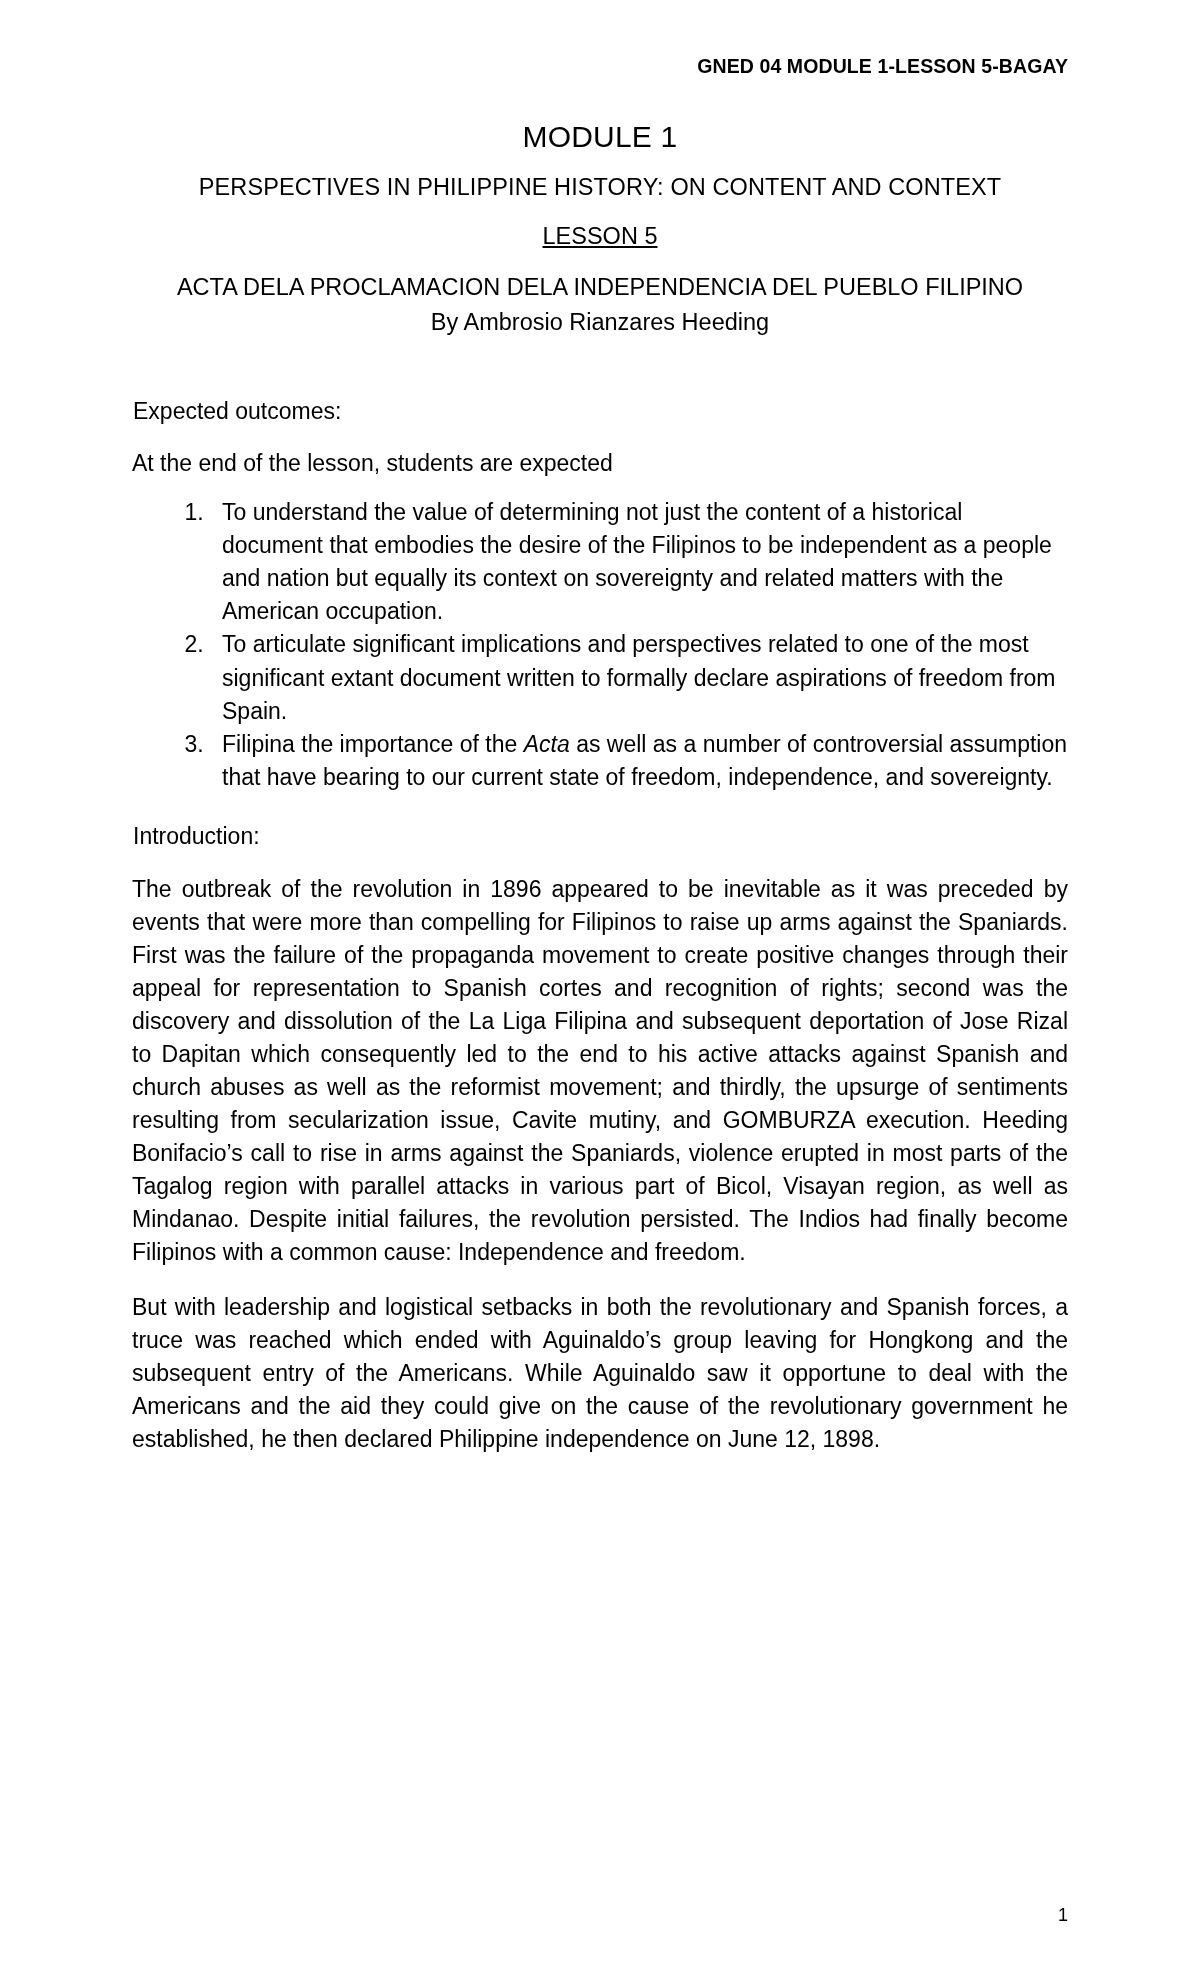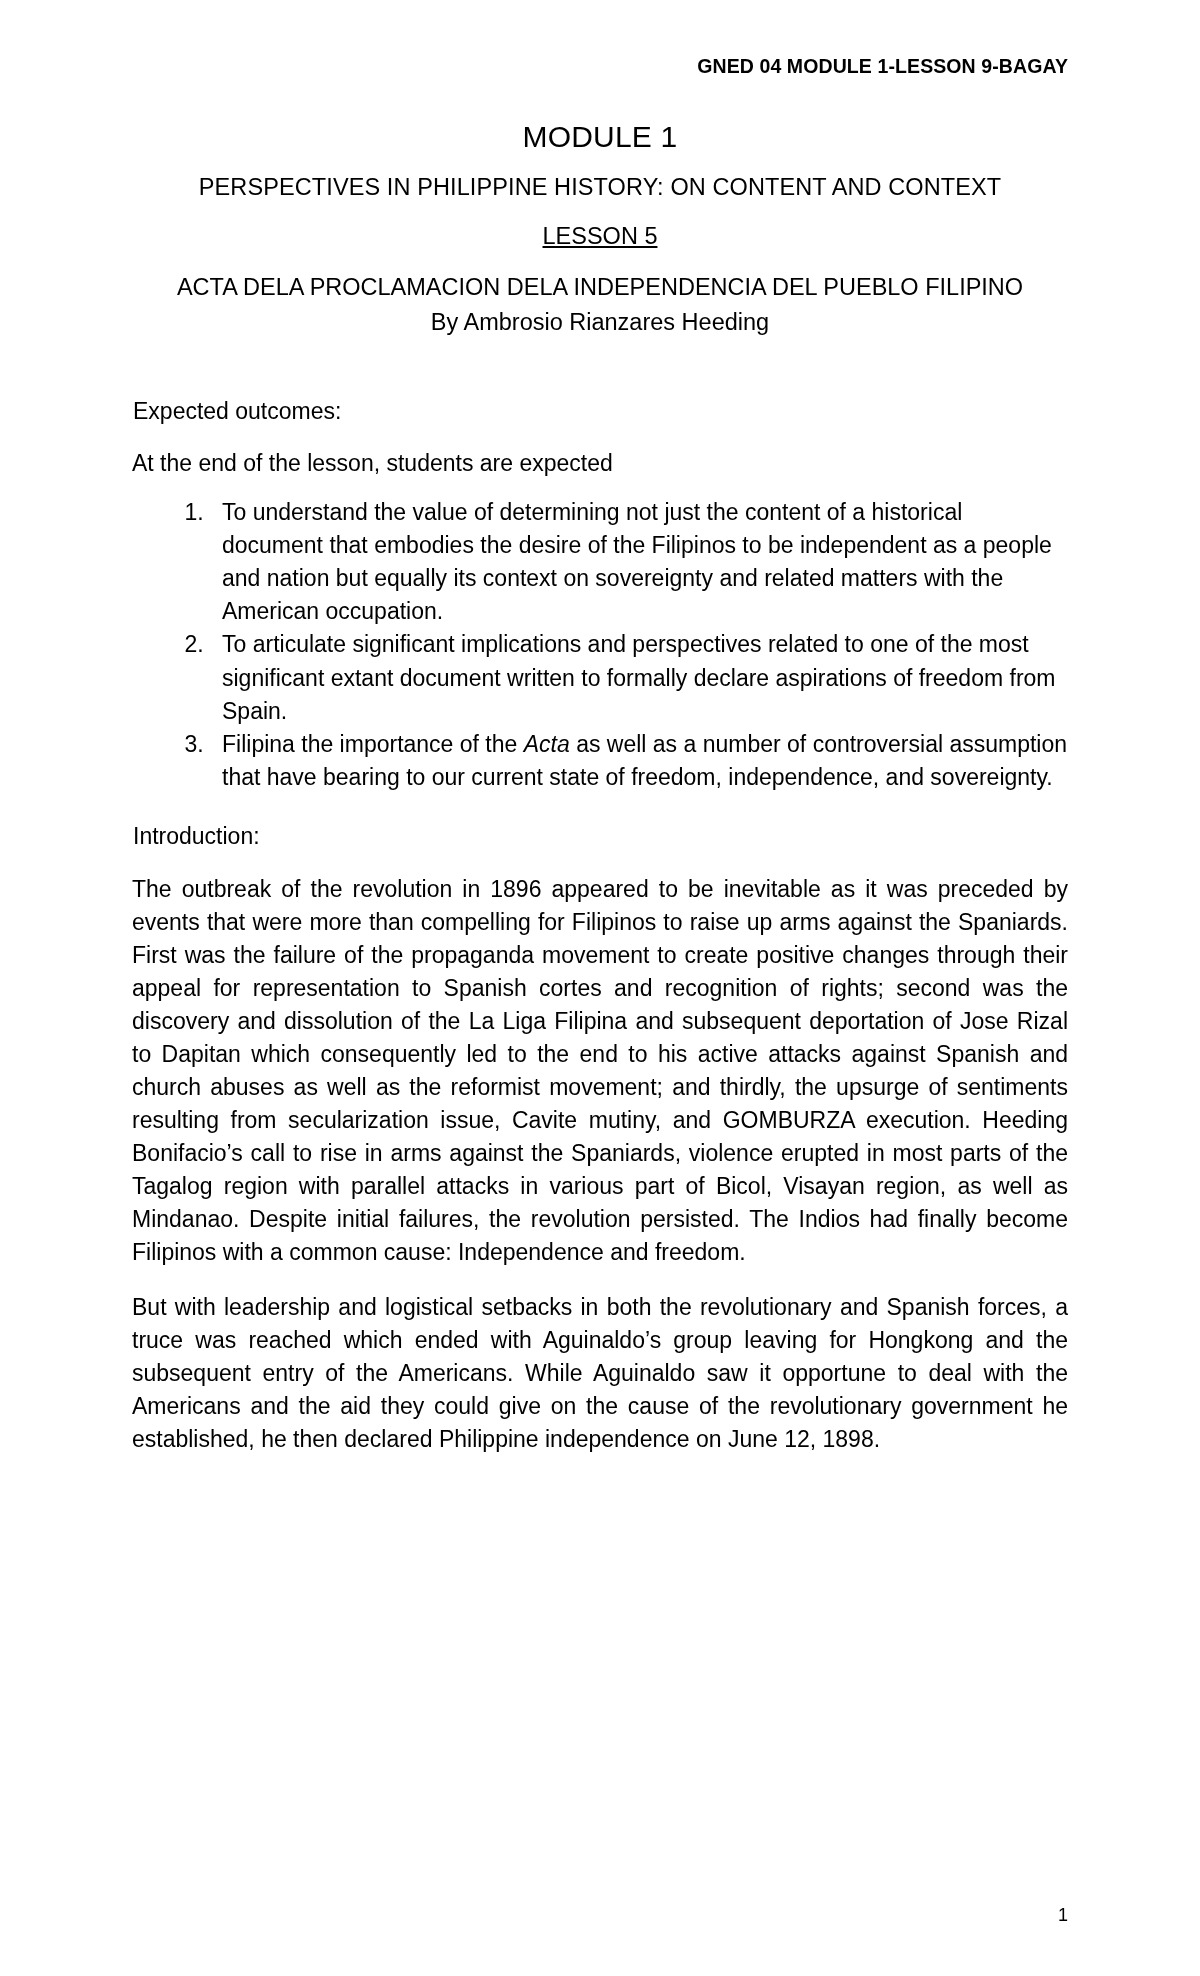--- a/index.html
+++ b/index.html
@@ -103,21 +103,21 @@
     font-size: 18px;
     line-height: 1;
     text-align: right;
   }
 </style>
 </head>
 <body>
 
 <div class="page">
 
-  <div class="running-head">GNED 04  MODULE 1-LESSON 9-BAGAY</div>
+  <div class="running-head">GNED 04  MODULE 1-LESSON 5-BAGAY</div>
 
   <div class="title-block">
     <h1 class="doc-title">MODULE 1</h1>
     <div class="subtitle">PERSPECTIVES IN PHILIPPINE HISTORY: ON CONTENT AND CONTEXT</div>
     <div class="lesson-line">LESSON 5</div>
     <div class="acta-line">ACTA DELA PROCLAMACION DELA INDEPENDENCIA DEL PUEBLO FILIPINO</div>
     <div class="author-line">By Ambrosio Rianzares Heeding</div>
   </div>
 
   <h2 class="section-heading heading-outcomes">Expected outcomes:</h2>

